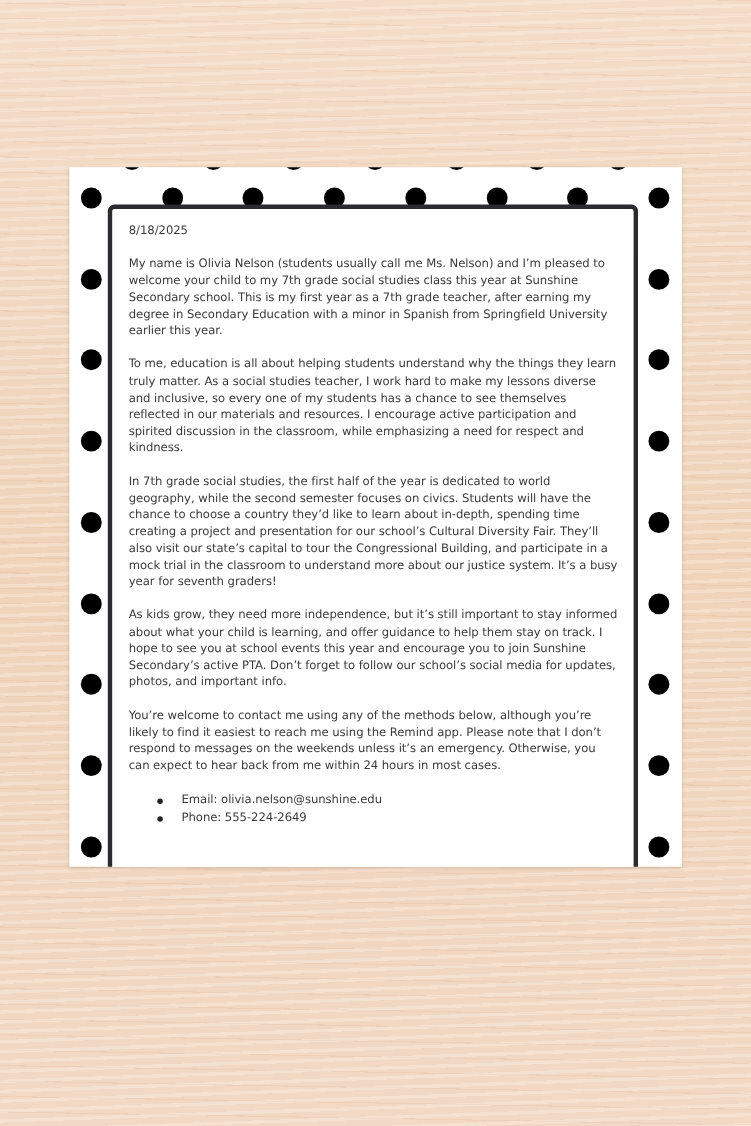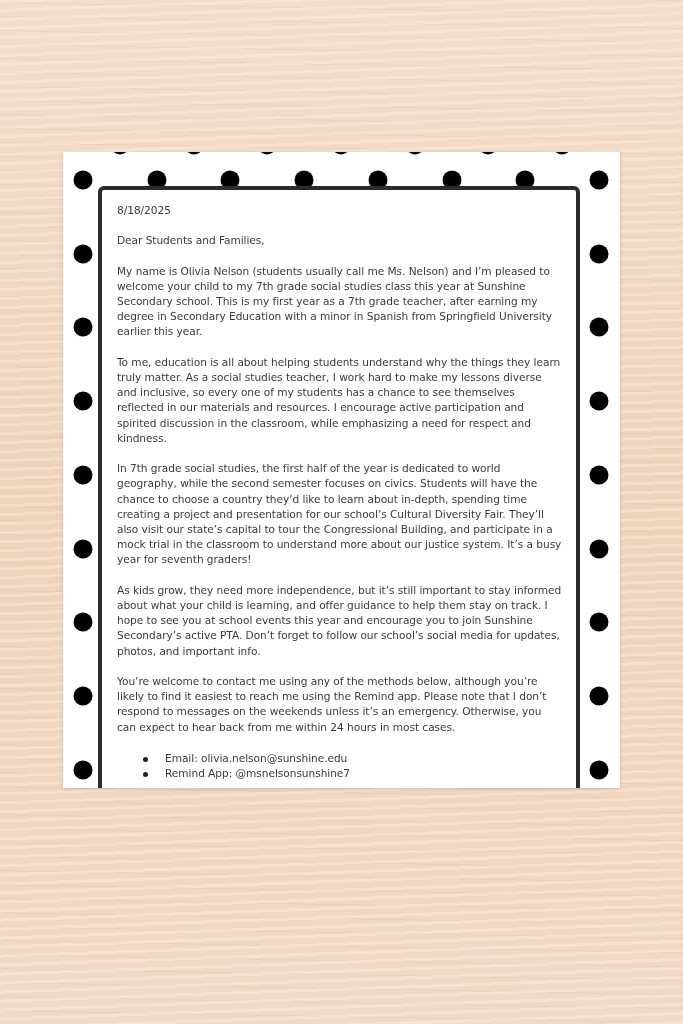--- a/index.html
+++ b/index.html
@@ -91,27 +91,26 @@
       <div class="dot" style="left: 351.65px; top: 727px;"></div>
       <div class="dot" style="left: 425.35px; top: -7px;"></div>
       <div class="dot" style="left: 425.35px; top: 727px;"></div>
       <div class="dot" style="left: 499.05px; top: -7px;"></div>
       <div class="dot" style="left: 499.05px; top: 727px;"></div>
     </div>
 
   <div class="frame">
     <div class="content">
       <p class="date">8/18/2025</p>
-      <p>Dear Students and Families,</p>
       <p>My name is Olivia Nelson (students usually call me Ms. Nelson) and I’m pleased to welcome your child to my 7th grade social studies class this year at Sunshine Secondary school. This is my first year as a 7th grade teacher, after earning my degree in Secondary Education with a minor in Spanish from Springfield University earlier this year.</p>
       <p>To me, education is all about helping students understand why the things they learn truly matter. As a social studies teacher, I work hard to make my lessons diverse and inclusive, so every one of my students has a chance to see themselves reflected in our materials and resources. I encourage active participation and spirited discussion in the classroom, while emphasizing a need for respect and kindness.</p>
       <p>In 7th grade social studies, the first half of the year is dedicated to world geography, while the second semester focuses on civics. Students will have the chance to choose a country they’d like to learn about in-depth, spending time creating a project and presentation for our school’s Cultural Diversity Fair. They’ll also visit our state’s capital to tour the Congressional Building, and participate in a mock trial in the classroom to understand more about our justice system. It’s a busy year for seventh graders!</p>
       <p>As kids grow, they need more independence, but it’s still important to stay informed about what your child is learning, and offer guidance to help them stay on track. I hope to see you at school events this year and encourage you to join Sunshine Secondary’s active PTA. Don’t forget to follow our school’s social media for updates, photos, and important info.</p>
       <p>You’re welcome to contact me using any of the methods below, although you’re likely to find it easiest to reach me using the Remind app. Please note that I don’t respond to messages on the weekends unless it’s an emergency. Otherwise, you can expect to hear back from me within 24 hours in most cases.</p>
       <ul class="contact-list">
         <li><span class="bullet"></span><span>Email: olivia.nelson@sunshine.edu</span></li>
-        <li><span class="bullet"></span><span>Remind App: @msnelsonsunshine7</span></li>
+        <li><span class="bullet"></span><span>Phone: 555-224-2649</span></li>
       </ul>
     </div>
   </div>
 
   <div class="footer">© 2025 by We Are Teachers. Teachers may make copies of this page for school and classroom use.</div>
 </div>
 
 </body></html>

